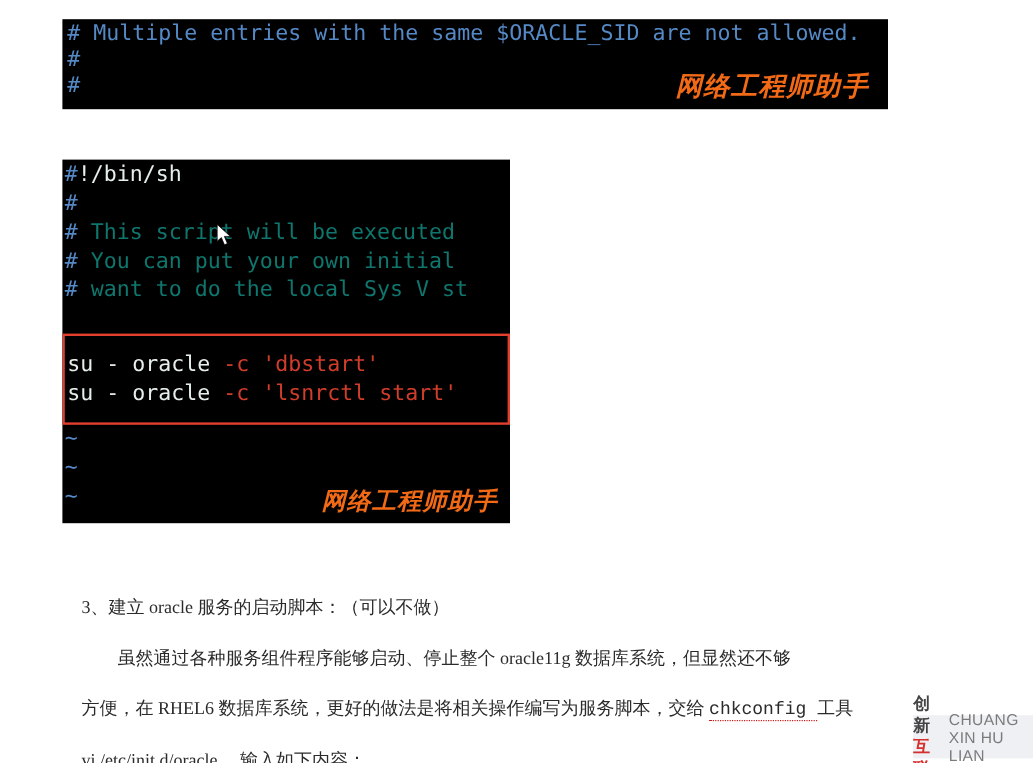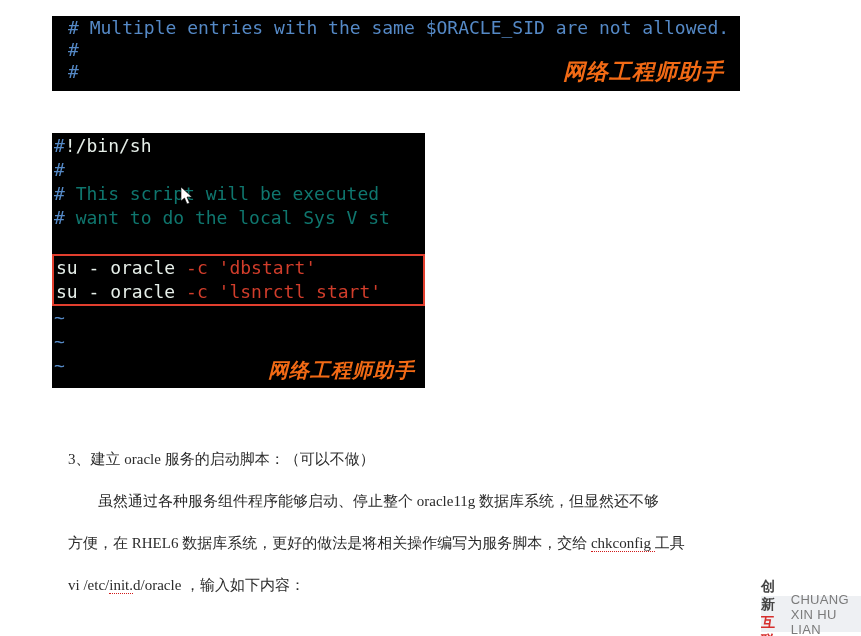--- a/index.html
+++ b/index.html
@@ -17,21 +17,21 @@
 
   
   .term1 {
     width: 688px;
     background: #000000;
     font-family: "DejaVu Sans Mono", Consolas, monospace;
     font-size: 18px;
     line-height: 22px;
     color: #ffffff;
     position: relative;
-    padding: 1px 3px 8px 16px;
+    padding: 1px 3px 8px 4px;
   }
   .term1 .hash { color: #5589c6; }
   .term1 .comment-text { color: #5589c6; }
   .term1 .line { white-space: pre; position: relative; }
   .term1 .orcl-line { letter-spacing: -0.1px; }
   .term1 .y-cell {
     display: inline-block;
     border: 2px solid #e23f2e;
     color: #e6efe9;
     padding: 0 2px;
@@ -76,21 +76,21 @@
     top: 53px;
     width: 16px;
     height: 20px;
     pointer-events: none;
   }
   .hl-red-border {
     border-left: 2px solid #e23f2e;
     border-right: 2px solid #e23f2e;
     border-bottom: 2px solid #e23f2e;
     border-top: 2px solid #e23f2e;
-    padding: 0 2px;
+    padding: 12px 2px;
     margin-left: -2px;
   }
   .term2 .tilde { color: #5589c6; }
   .brand2 {
     position: absolute;
     right: 10px;
     bottom: 6px;
     font-family: "KaiTi","STKaiti",serif;
     font-style: italic;
     font-weight: bold;
@@ -107,20 +107,21 @@
     line-height: 26px;
     color: #2b2b2b;
     font-family: "SimSun","Songti SC",serif;
   }
   .para .en {
     font-family: "Times New Roman", serif;
   }
   .para .sp-under {
     border-bottom: 1px dotted #d11a1a;
     color: #2b2b2b;
+    font-family: Liberation Mono, monospace;
   }
   .para .sp-under2 {
     border-bottom: 1px dotted #d11a1a;
     color: #2b2b2b;
   }
   .para p { margin: 16px; }
   .indent { text-indent: 2em; }
 
   
   .site-badge {
@@ -161,20 +162,21 @@
     <div class="line"><span class="hash">#</span></div>
     <div class="brand1">网络工程师助手</div>
   </div>
 
   <div class="gap1"></div>
 
   <div class="term2">
     <div class="line"><span class="hash">#</span><span class="white">!/bin/sh</span></div>
     <div class="line"><span class="hash">#</span></div>
     <div class="line"><span class="hash">#</span><span class="comment-text"> This script will be executed</span></div>
+    <div class="line"><span class="hash">#</span><span class="comment-text"> You can put your own initial</span></div>
     <div class="line"><span class="hash">#</span><span class="comment-text"> want to do the local Sys V st</span></div>
     <div class="line"> </div>
     <div class="hl-red-border">
       <div class="line"><span class="white">su - oracle </span><span class="red">-c '</span><span class="red">dbstart</span><span class="red">'</span></div>
       <div class="line"><span class="white">su - oracle </span><span class="red">-c '</span><span class="red">lsnrctl start</span><span class="red">'</span></div>
     </div>
     <div class="line tilde">~</div>
     <div class="line tilde">~</div>
     <div class="line tilde">~</div>
 

